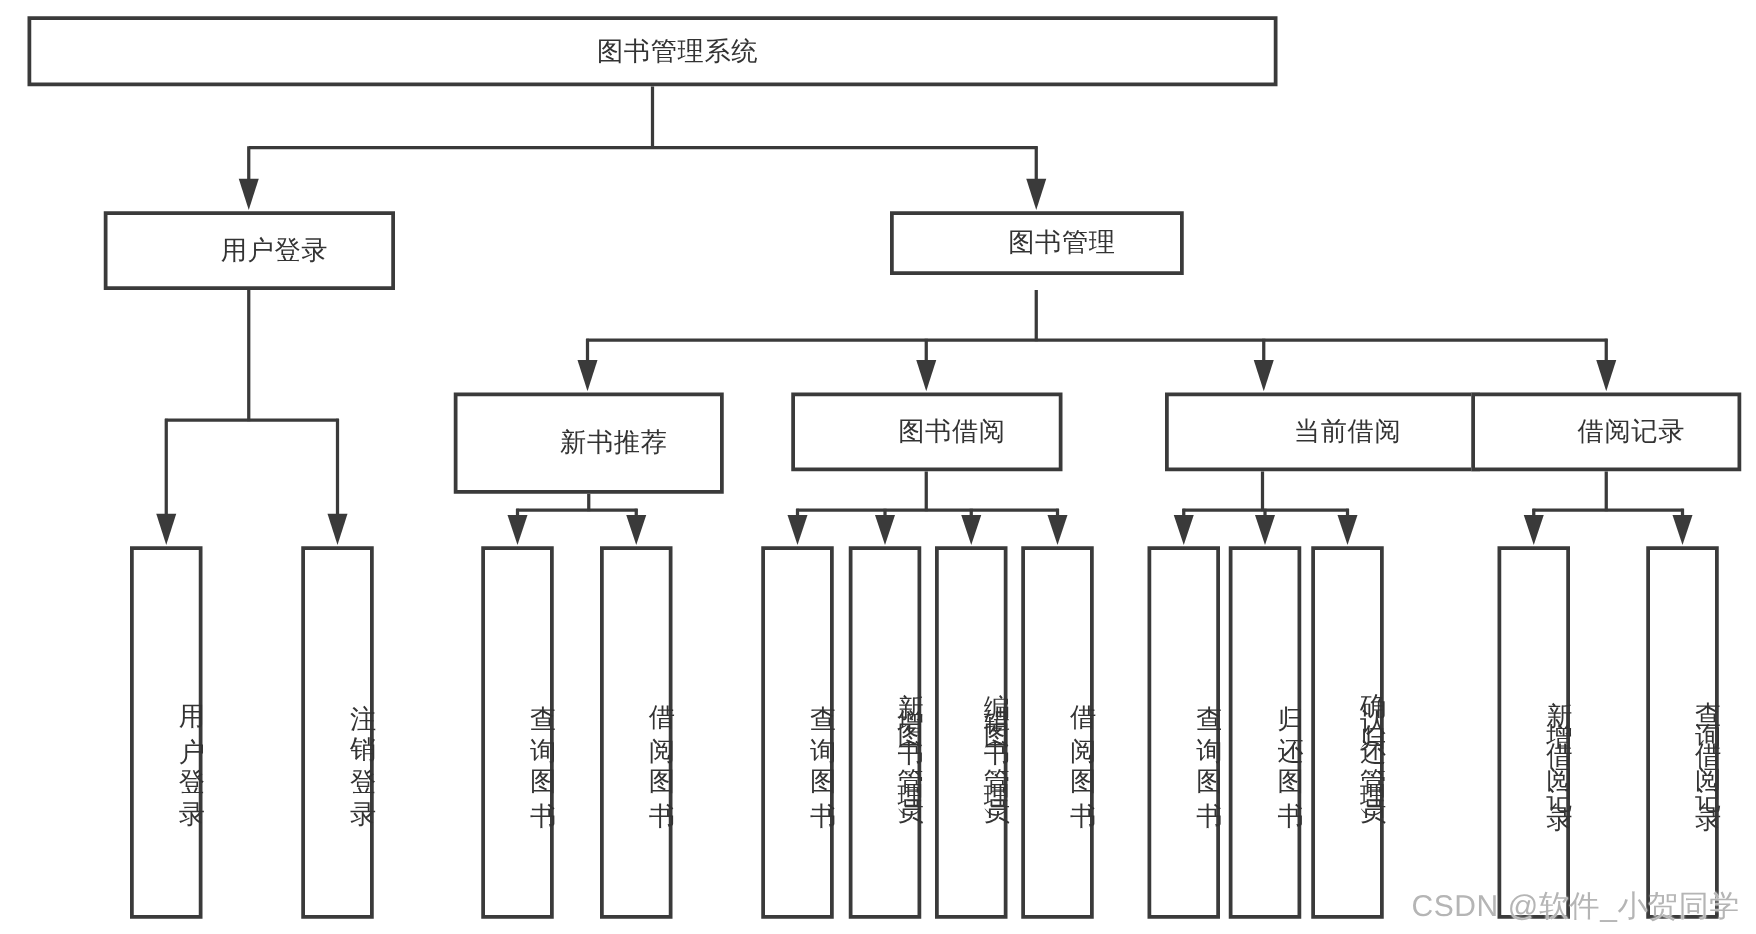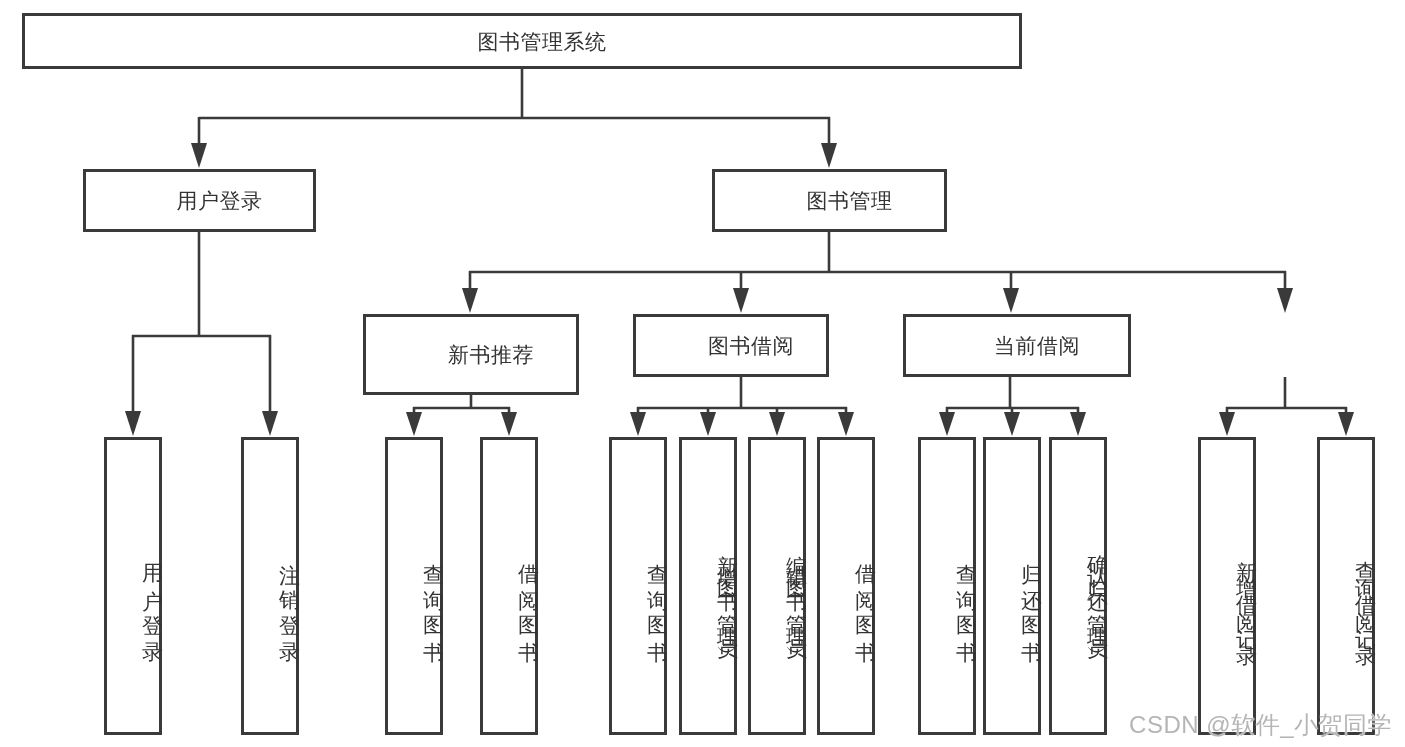--- a/index.html
+++ b/index.html
@@ -118,32 +118,35 @@
       <polygon points="1338,412 1354,412 1346,436"></polygon>
   </svg>
 
   <div class="box" style="left:22px;top:13px;width:1000px;height:56px">
     <span>图书管理系统</span>
   </div>
 
   <div class="box" style="left:83px;top:169px;width:233px;height:63px">
     <span>用户登录</span>
   </div>
-  <div class="box" style="left:712px;top:169px;width:235px;height:63px">
+  <div class="box" style="left:712px;top:169px;width:235px;height:51px">
     <span>图书管理</span>
   </div>
 
   <div class="box" style="left:363px;top:314px;width:216px;height:81px">
     <span>新书推荐</span>
   </div>
-  <div class="box" style="left:633px;top:314px;width:196px;height:63px">
+  <div class="box" style="left:633px;top:314px;width:217px;height:63px">
     <span>图书借阅</span>
   </div>
-  <div class="box" style="left:903px;top:314px;width:228px;height:63px">
+  <div class="box" style="left:932px;top:314px;width:252px;height:63px">
     <span>当前借阅</span>
+  </div>
+  <div class="box" style="left:1177px;top:314px;width:216px;height:63px">
+    <span>借阅记录</span>
   </div>
 
   <div class="box leaf" style="left:104px">
     <span class="vtext ls-4">用户登录</span>
   </div>
   <div class="box leaf" style="left:241px">
     <span class="vtext ls-4">注销登录</span>
   </div>
 
   <div class="box leaf" style="left:385px">

